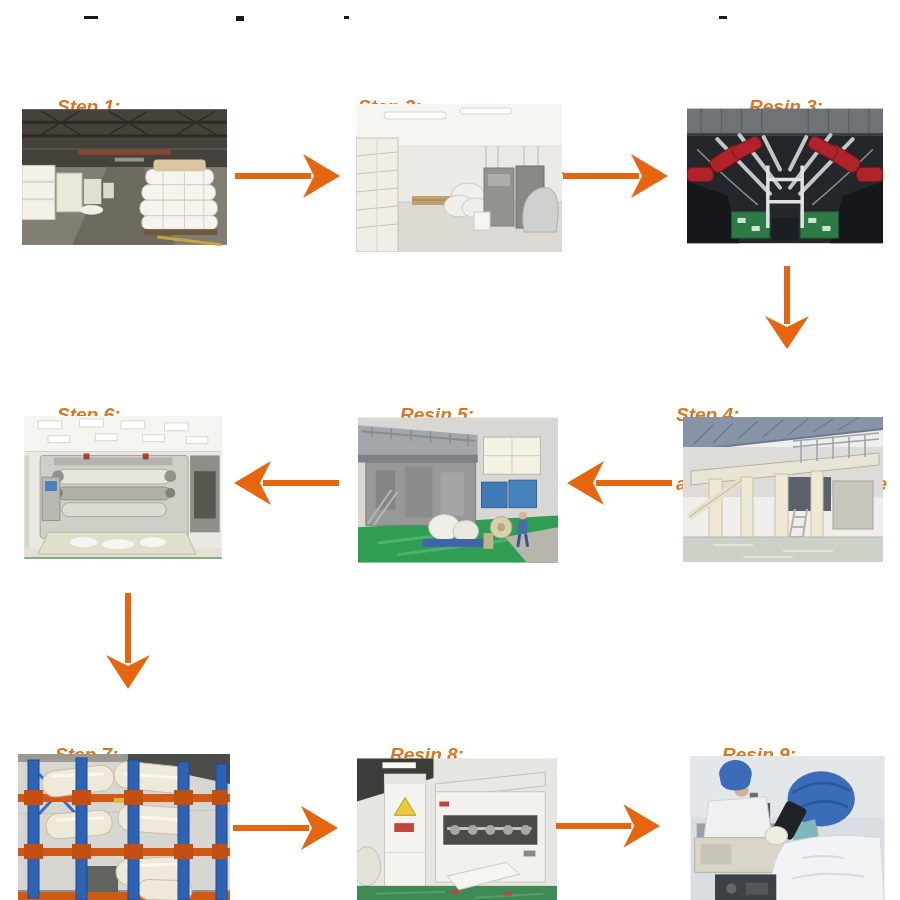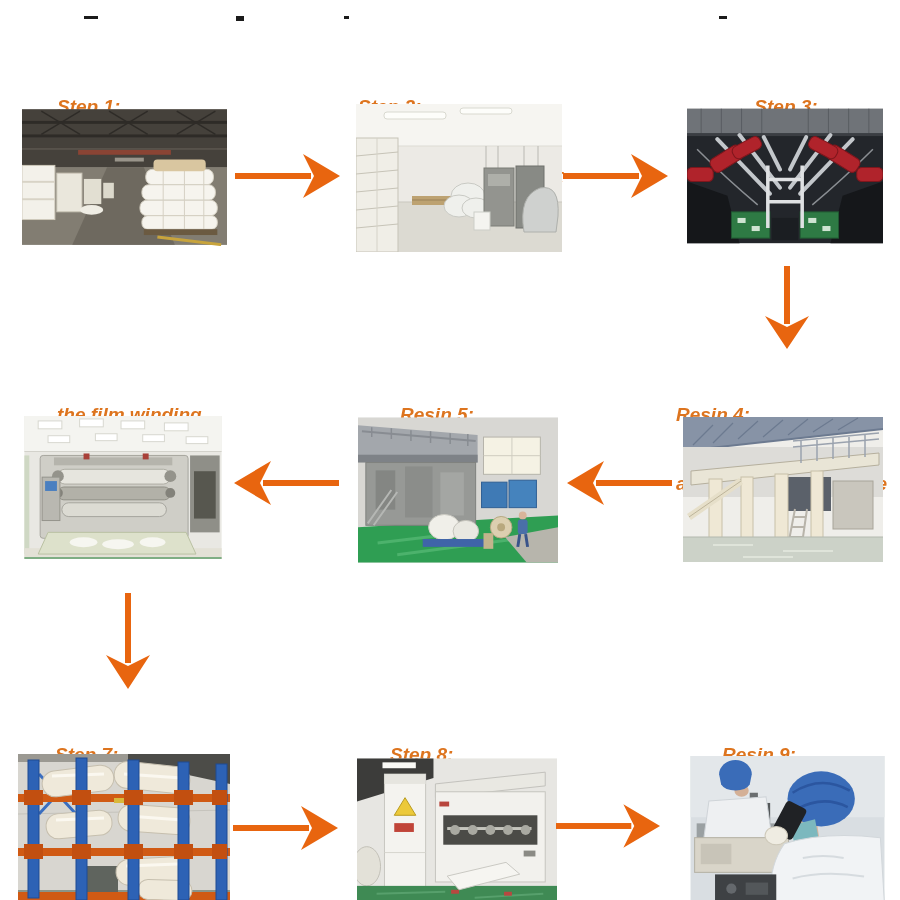--- a/index.html
+++ b/index.html
@@ -109,21 +109,21 @@
   </figure>
 
   <div class="arrow" style="left:563px;top:136px;width:107px;height:48px">
     <svg viewBox="0 0 107 48">
         <rect x="0" y="21" width="76" height="6"></rect>
         <path d="M68,2 L105,24 L68,46 L79,24 Z"></path>
       </svg>
   </div>
 
   <div class="step-label centered" style="left:688px;top:33px;width:196px;">
-    <div>Step 3:</div>
+    <div>Resin 3:</div>
     <div>resin melt</div>
   </div>
 
   <figure class="photo" style="left:687px;top:89px;width:196px;height:142px">
     <svg viewBox="0 0 194 133">
       <rect width="194" height="133" fill="#23262b"></rect>
       <rect width="194" height="26" fill="#6f7378"></rect>
       <path d="M14,0 L14,26 M34,0 L34,26 M54,0 L54,26 M74,0 L74,26 M120,0 L120,26 M140,0 L140,26 M160,0 L160,26 M180,0 L180,26" stroke="#595d62" fill="none"></path>
       <rect y="24" width="194" height="3" fill="#3b3e43"></rect>
       <g stroke="#8a8e93" stroke-width="1.5" fill="none">
@@ -164,21 +164,21 @@
   </figure>
 
   <div class="arrow" style="left:762px;top:250px;width:50px;height:85px">
     <svg viewBox="0 0 50 85">
         <rect x="22" y="0" width="6" height="58"></rect>
         <path d="M3,50 L25,83 L47,50 L25,61 Z"></path>
       </svg>
   </div>
 
   <div class="step-label" style="left:676px;top:341px;">
-    <div>Resin 4:</div>
+    <div>Step 4:</div>
     <div>adjust the film machine</div>
   </div>
 
   <figure class="photo" style="left:683px;top:400px;width:200px;height:147px">
     <svg viewBox="0 0 200 145">
       <rect width="200" height="145" fill="#efeeea"></rect>
       <polygon points="0,0 200,0 200,12 0,34" fill="#8793a6"></polygon>
       <path d="M0,34 L200,12" stroke="#6c7a90" stroke-width="2" fill="none"></path>
       <path d="M10,28 L30,8 M30,26 L50,6 M55,22 L75,4 M80,20 L100,3 M105,18 L125,2 M130,15 L150,2 M155,13 L175,1" stroke="#6c7a90" stroke-width="1.2" fill="none"></path>
       <rect x="0" y="30" width="200" height="50" fill="#dddcd8"></rect>
@@ -245,20 +245,21 @@
   </figure>
 
   <div class="arrow" style="left:232px;top:443px;width:107px;height:48px">
     <svg viewBox="0 0 107 48">
         <rect x="31" y="21" width="76" height="6"></rect>
         <path d="M39,2 L2,24 L39,46 L28,24 Z"></path>
       </svg>
   </div>
 
   <div class="step-label" style="left:57px;top:341px;">
+    <div>Step 6:</div>
     <div>the film winding</div>
   </div>
 
   <figure class="photo" style="left:23px;top:400px;width:200px;height:143px">
     <svg viewBox="0 0 200 145">
       <rect width="200" height="145" fill="#e9e8e3"></rect>
       <rect width="200" height="36" fill="#f4f4f0"></rect>
       <g fill="#ffffff" stroke="#d7d7cf">
         <rect x="14" y="5" width="24" height="8"></rect>
           <rect x="56" y="3" width="24" height="8"></rect>
@@ -363,21 +364,21 @@
   </figure>
 
   <div class="arrow" style="left:233px;top:788px;width:107px;height:48px">
     <svg viewBox="0 0 107 48">
         <rect x="0" y="21" width="76" height="6"></rect>
         <path d="M68,2 L105,24 L68,46 L79,24 Z"></path>
       </svg>
   </div>
 
   <div class="step-label" style="left:390px;top:681px;">
-    <div>Step 8:</div>
+    <div>Resin 8:</div>
     <div>slitting the film</div>
   </div>
 
   <figure class="photo" style="left:357px;top:740px;width:200px;height:148px">
     <svg viewBox="0 0 204 146">
       <rect width="204" height="146" fill="#e7e6e2"></rect>
       <polygon points="0,0 78,0 78,20 0,44" fill="#3c3c3a"></polygon>
       <rect x="26" y="4" width="34" height="6" fill="#fafaf6"></rect>
       <ellipse cx="10" cy="110" rx="14" ry="20" fill="#e3e1d8" stroke="#c2c0b6"></ellipse>
       <rect x="28" y="16" width="42" height="116" fill="#f4f3ef" stroke="#c7c6c0"></rect>

